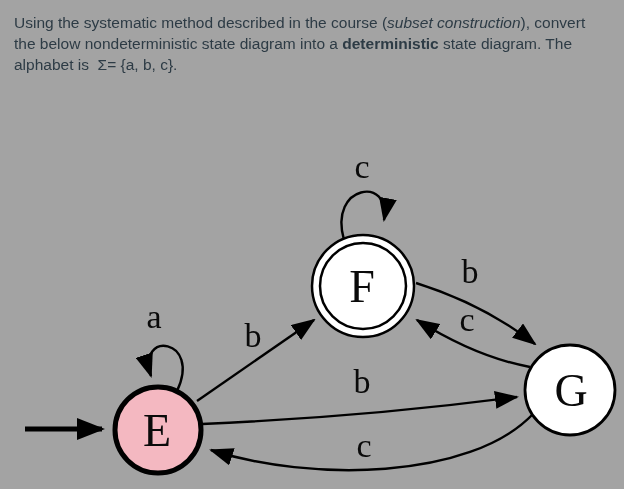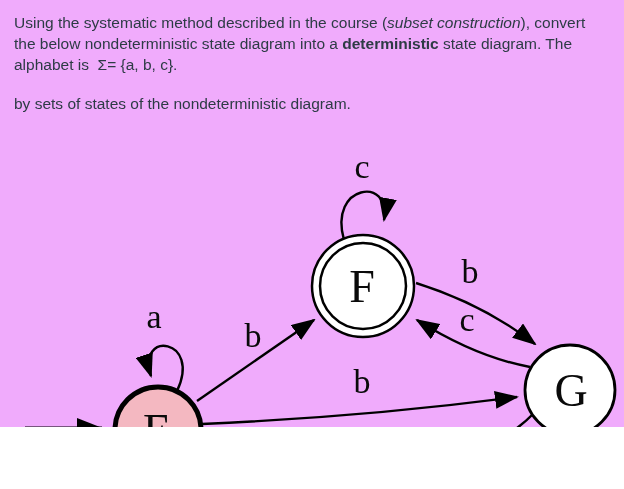--- a/index.html
+++ b/index.html
@@ -1,20 +1,20 @@
 <!DOCTYPE html>
 <html><head>
 <meta charset="utf-8">
 <style>
   html, body { margin: 0; padding: 0; background: #ffffff; }
   .page {
     position: relative;
     width: 624px;
-    height: 427px;
-    background: #f0abfc;
+    height: 489px;
+    background: #a3a3a3;
     overflow: hidden;
     font-family: "Liberation Sans", sans-serif;
   }
   .instructions {
     position: absolute;
     top: 12px;
     left: 14px;
     width: 602px;
     color: #2d3b45;
     font-size: 15.5px;
@@ -46,21 +46,20 @@
 
 <div class="page">
 
   <div class="instructions">
     <div class="para">
       <div class="line"><span>Using the systematic method described in the course (</span><span class="em">subset construction</span><span>), convert</span></div>
       <div class="line"><span>the below nondeterministic state diagram into a </span><span class="strong">deterministic</span><span> state diagram. The</span></div>
       <div class="line">alphabet is &nbsp;Σ= {a, b, c}.</div>
     </div>
     <div class="para">
-      <div class="line">by sets of states of the nondeterministic diagram.</div>
     </div>
   </div>
 
   <svg class="diagram-svg" width="624" height="489" viewBox="0 0 624 489">
     <defs>
       <marker id="arrow" markerUnits="userSpaceOnUse" markerWidth="24" markerHeight="18" refX="22" refY="9" orient="auto">
         <path d="M0,0 L24,9 L0,18 Z" fill="#000000"></path>
       </marker>
       <marker id="arrow-big" markerUnits="userSpaceOnUse" markerWidth="28" markerHeight="22" refX="25" refY="11" orient="auto">
         <path d="M0,0 L28,11 L0,22 Z" fill="#000000"></path>

